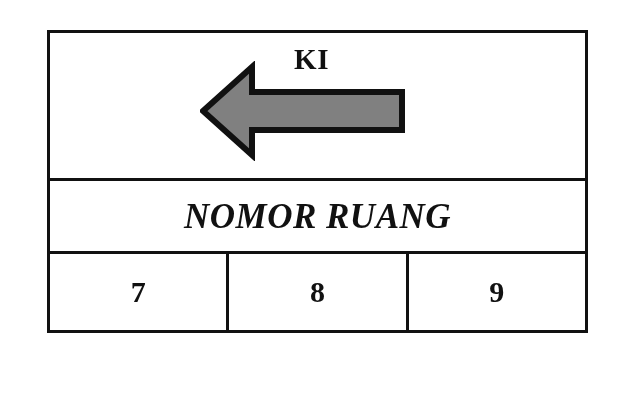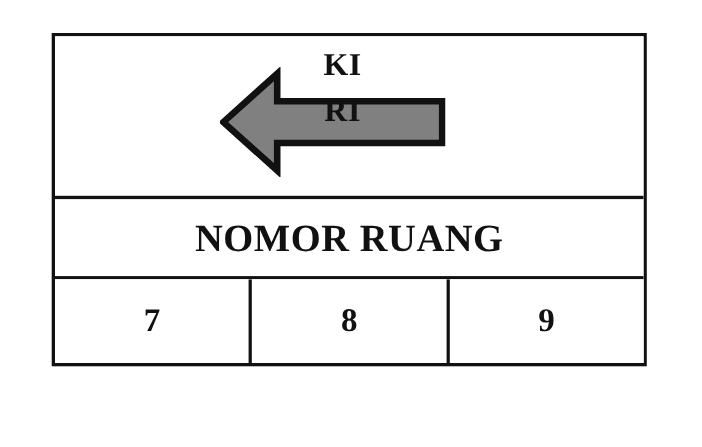--- a/index.html
+++ b/index.html
@@ -86,20 +86,21 @@
     justify-content: center;
   }
   #heading-text {
     font-family: "Liberation Serif", "DejaVu Serif", serif;
     font-weight: bold;
     font-size: 35px;
     line-height: 1;
     color: #111111;
     letter-spacing: 0.5px;
     white-space: nowrap;
+    font-style: italic;
   }
 
   
   .row-numbers {
     flex: 1 1 auto;
     display: flex;
     background: #ffffff;
   }
   .number-cell {
     flex: 1 1 0;
@@ -127,21 +128,20 @@
 <div id="sign-board">
 
   <div class="row-arrow">
 
     <svg id="arrow-svg" viewBox="0 0 205 100" preserveAspectRatio="none">
       <polygon points="3,50 52,6 52,31 202,31 202,69 52,69 52,94" fill="#808080" stroke="#111111" stroke-width="6" stroke-linejoin="miter"></polygon>
     </svg>
 
     <div class="arrow-label" id="arrow-label-top">KI</div>
 
-    <div class="arrow-label" id="arrow-label-bottom">RI</div>
   </div>
 
   <div class="row-heading">
     <span id="heading-text">NOMOR RUANG</span>
   </div>
 
   <div class="row-numbers">
     <div class="number-cell">
       <span class="cell-value">7</span>
     </div>

